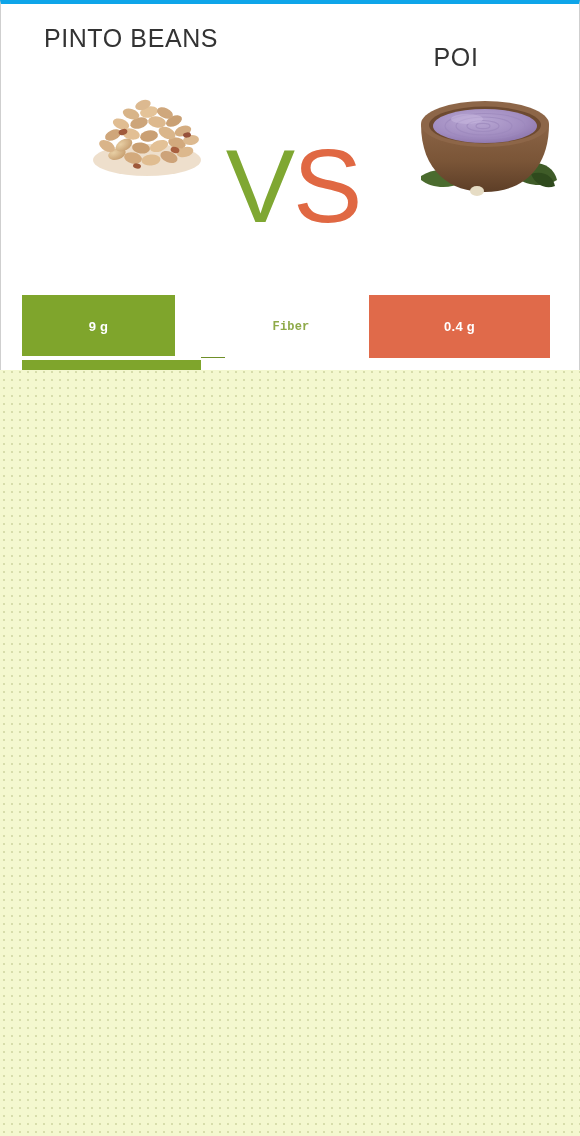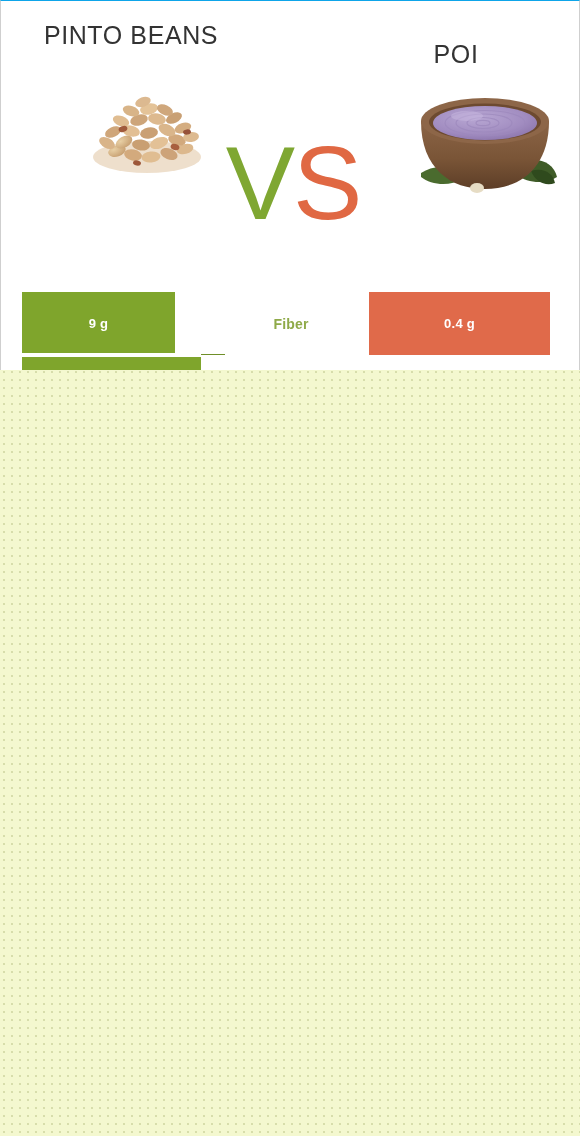--- a/index.html
+++ b/index.html
@@ -23,21 +23,21 @@
   .page-card {
     position: absolute;
     left: 0;
     top: 0;
     width: 580px;
     height: 370px;
     background: #ffffff;
     box-sizing: border-box;
     border-left: 1px solid #cfcfcf;
     border-right: 1px solid #cfcfcf;
-    border-top: 1px solid #0ea5e9;
+    border-top: 4px solid #0ea5e9;
     overflow: hidden;
   }
 
   
   .titles-row {
     position: absolute;
     left: 0;
     top: 0;
     width: 580px;
     height: 72px;
@@ -135,24 +135,24 @@
   .nutrient-label {
     position: absolute;
     left: 210px;
     top: 0;
     width: 160px;
     height: 63px;
     display: flex;
     align-items: center;
     justify-content: center;
     color: #8faa49;
-    font-size: 14px;
+    font-size: 12px;
     font-weight: bold;
     letter-spacing: 0.2px;
-    font-family: Liberation Sans, sans-serif;
+    font-family: Liberation Mono, monospace;
   }
 
   
   .baseline-rule {
     position: absolute;
     left: 200px;
     top: 353px;
     width: 24px;
     height: 1px;
     background: #6f8f28;

